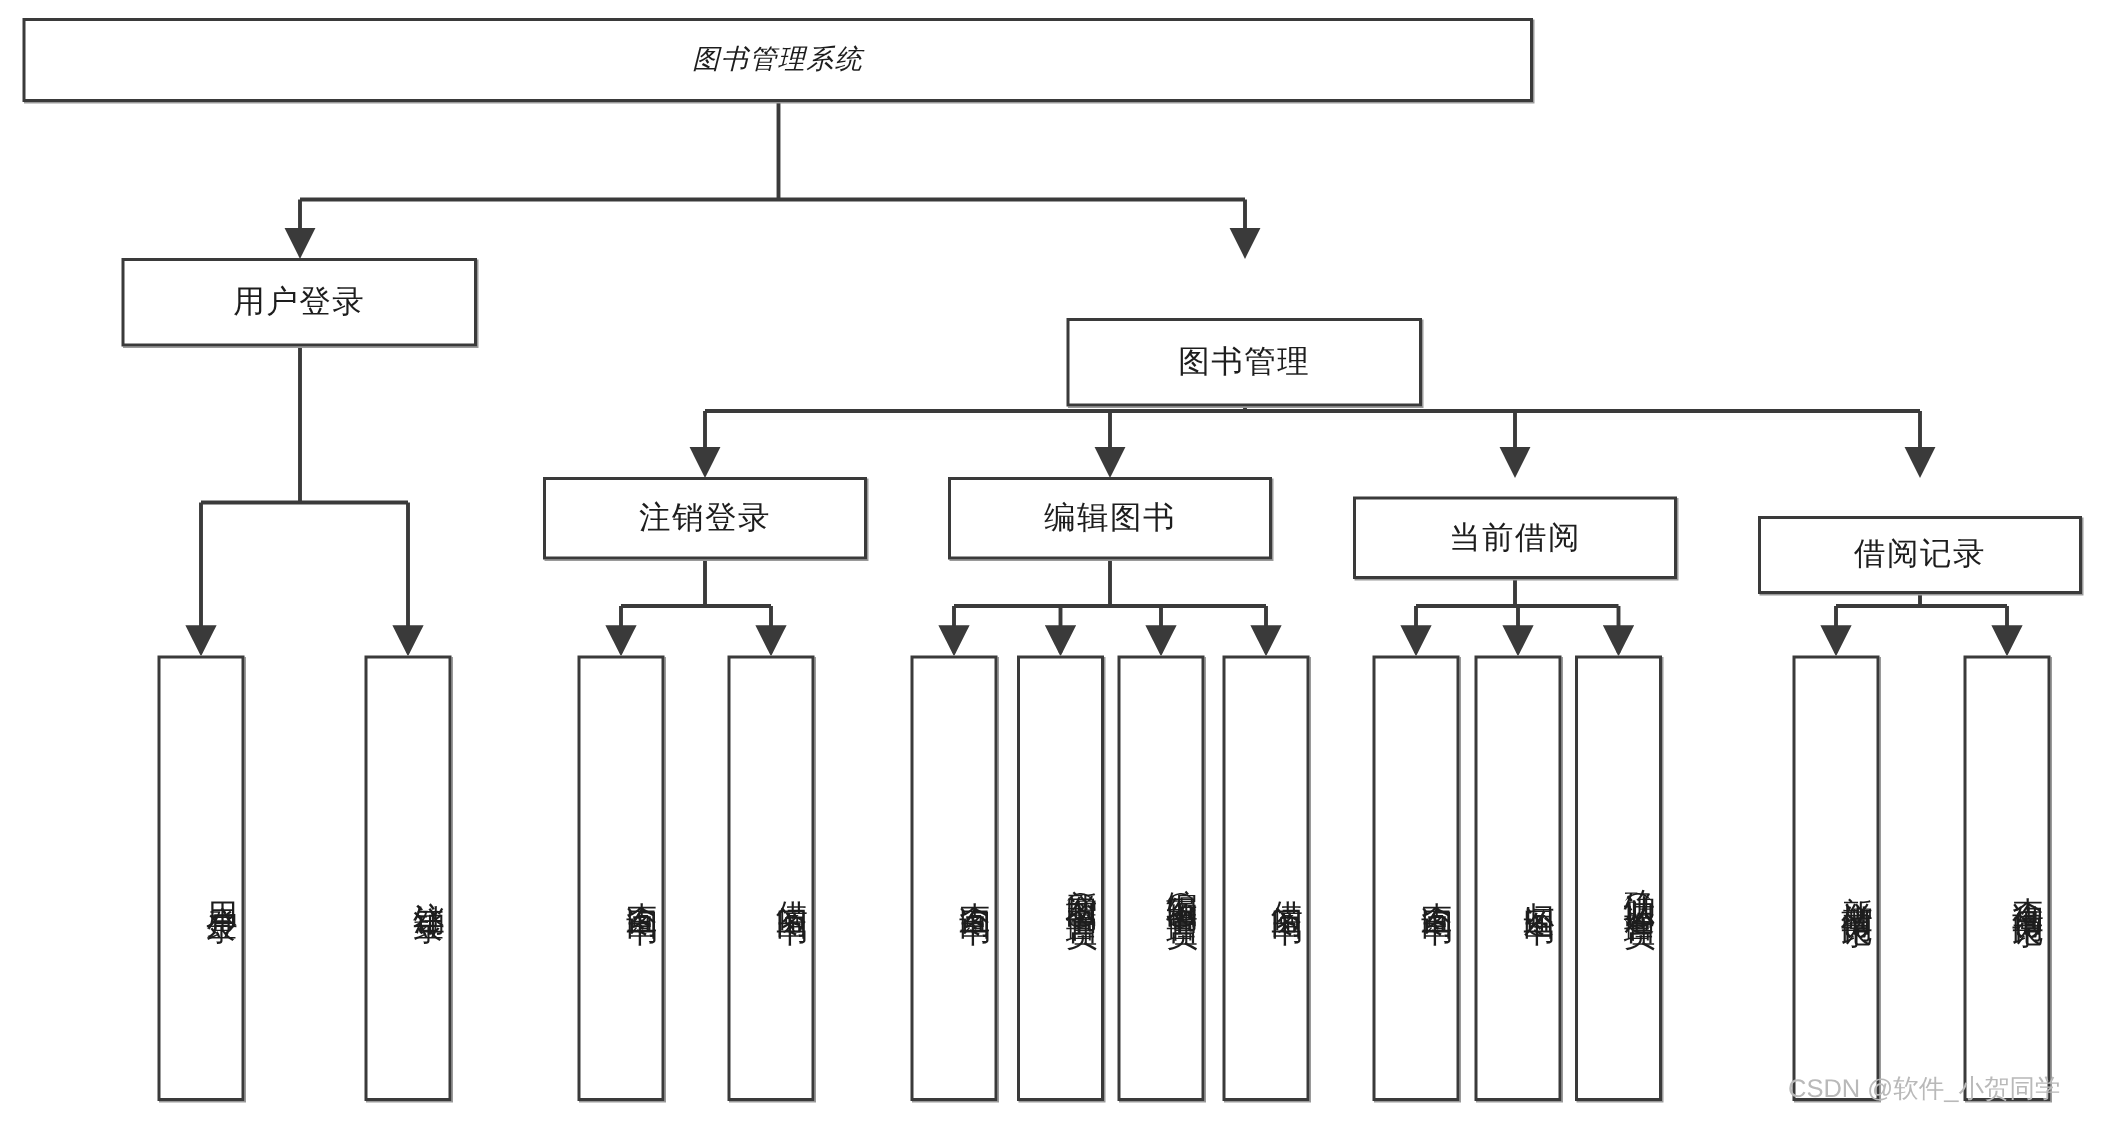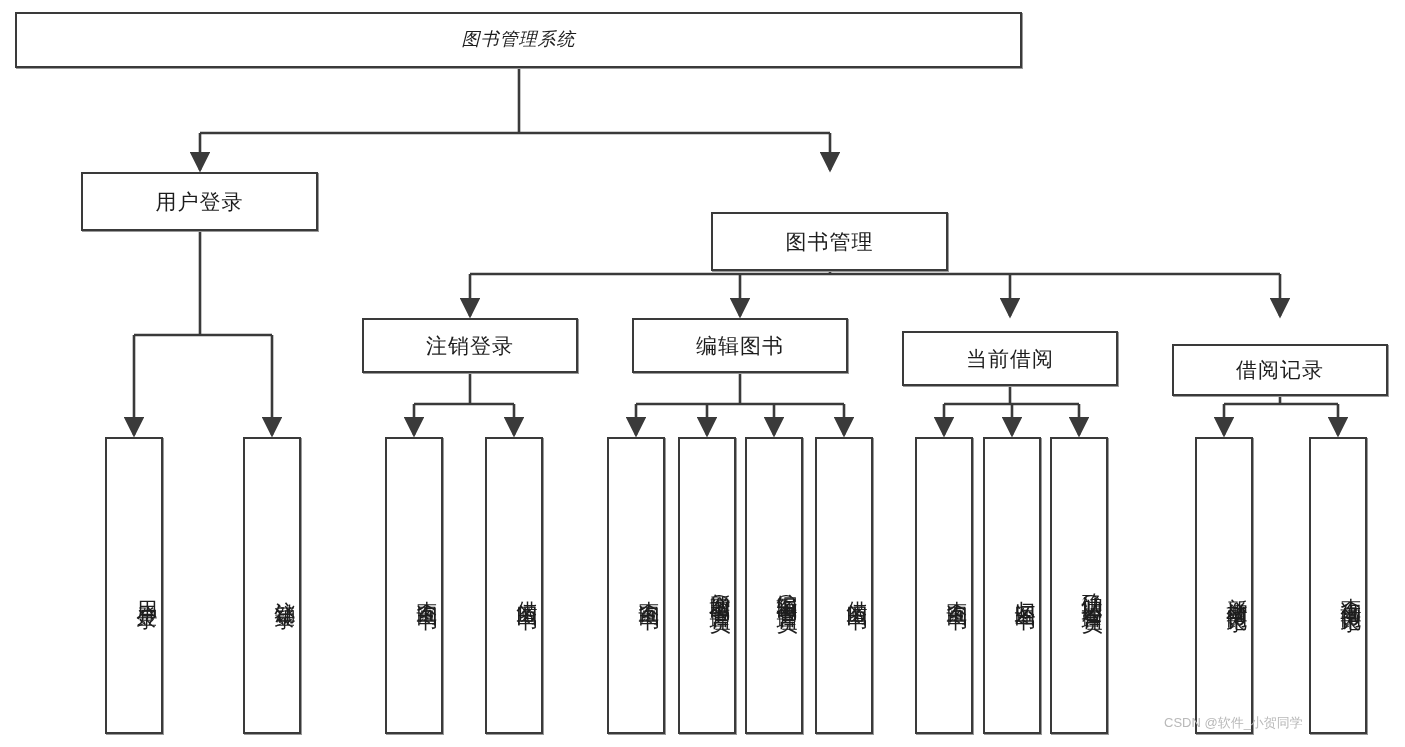--- a/index.html
+++ b/index.html
@@ -57,23 +57,23 @@
     justify-content: center;
     padding-top: 8px;
   }
   .node-v .vtext {
     writing-mode: vertical-rl;
     text-orientation: upright;
     display: block;
   }
   .watermark {
     position: absolute;
-    left: 1164px;
+    left: 1192px;
     top: 714px;
-    font-size: 13px;
+    font-size: 17px;
     color: #b9b9b9;
     white-space: nowrap;
     z-index: 3;
     font-family: "Liberation Sans", "DejaVu Sans", sans-serif;
   }
 </style>
 </head>
 <body>
 
 <div id="canvas">

